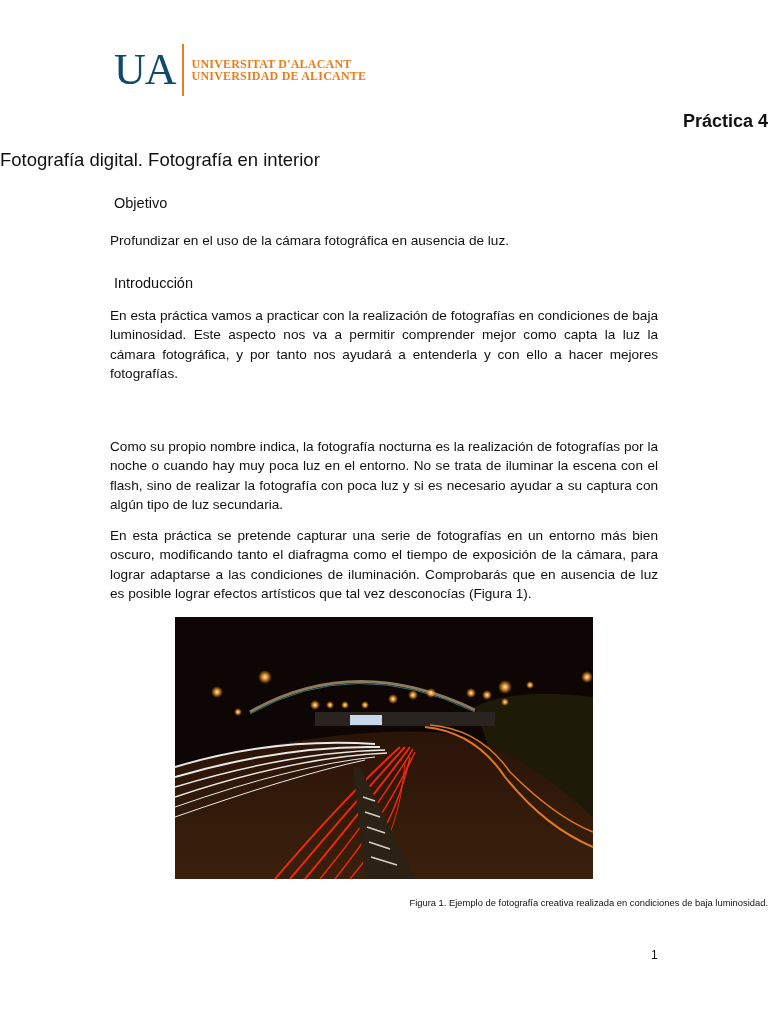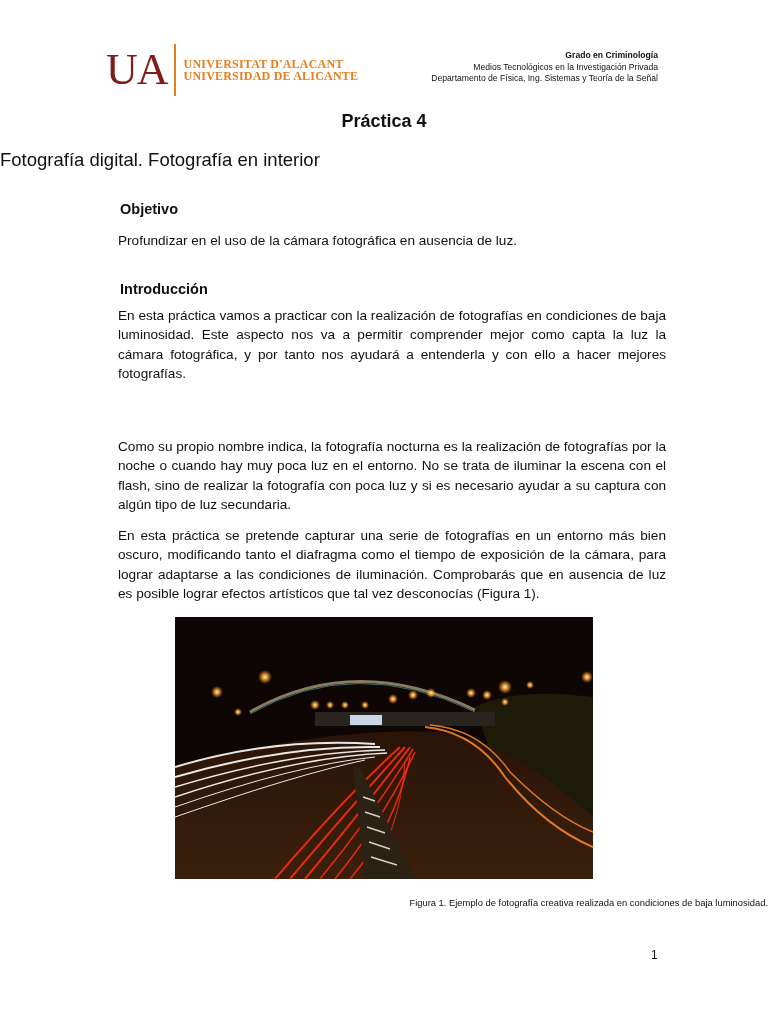--- a/index.html
+++ b/index.html
@@ -2,38 +2,38 @@
 <html><head>
 <meta charset="utf-8">
 <style>
   html, body { margin: 0; padding: 0; background: #ffffff; }
   body { width: 768px; height: 1024px; position: relative; overflow: hidden;
          font-family: "Liberation Sans", "DejaVu Sans", sans-serif; color: #111; }
   .page { position: absolute; inset: 0; }
 
   
   .logo { position: absolute; left: 106px; top: 44px; height: 52px; display: flex; align-items: center; }
-  .logo-ua { font-family: "Liberation Serif", "DejaVu Serif", serif; font-size: 44px; color: #7f1d1d;
-             letter-spacing: -1px; line-height: 1; }
+  .logo-ua { font-family: "Liberation Serif", "DejaVu Serif", serif; font-size: 44px; color: #0c4a6e;
+             letter-spacing: -1px; line-height: 1; margin-left: 8px; }
   .logo-bar { width: 2px; height: 52px; background: #e87d1e; margin: 0 8px 0 6px; }
   .logo-text { font-family: "Liberation Serif", "DejaVu Serif", serif; font-weight: bold;
                font-size: 12px; color: #e87d1e; line-height: 12px; letter-spacing: 0.2px; }
 
   
   .header-right { position: absolute; right: 110px; top: 50px; text-align: right;
                   font-size: 8.6px; line-height: 11.5px; color: #111; }
   .header-right .bold { font-weight: bold; }
 
-  .title { position: absolute; left: 0; right: 0; top: 111px; text-align: center;
+  .title { position: absolute; left: 0; right: 0; top: 111px; text-align: right;
            font-weight: bold; font-size: 18px; }
   .subtitle { position: absolute; left: 0; right: 0; top: 149px; text-align: left;
               font-size: 18.5px; }
 
-  h2 { position: absolute; left: 110px; margin: 10px; font-size: 14.5px; font-weight: bold; }
-  .para { position: absolute; left: 118px; width: 548px; margin: 0; font-size: 13.6px;
+  h2 { position: absolute; left: 110px; margin: 4px; font-size: 14.5px; font-weight: normal; }
+  .para { position: absolute; left: 110px; width: 548px; margin: 0; font-size: 13.6px;
           line-height: 19.3px; text-align: justify; }
 
   .figure { position: absolute; left: 175px; top: 617px; width: 418px; height: 262px;
             background: #120804; overflow: hidden; }
   .figure svg { display: block; }
 
   .caption { position: absolute; left: 0; right: 0; top: 897px; text-align: right; font-size: 9.4px; }
   .page-num { position: absolute; left: 651px; top: 948px; font-size: 12px; }
 </style>
 </head>
@@ -43,25 +43,20 @@
 
   <div class="logo">
     <span class="logo-ua">UA</span>
     <span class="logo-bar"></span>
     <div class="logo-text">
       <div>UNIVERSITAT D'ALACANT</div>
       <div>UNIVERSIDAD DE ALICANTE</div>
     </div>
   </div>
 
-  <div class="header-right">
-    <div class="bold">Grado en Criminología</div>
-    <div>Medios Tecnológicos en la Investigación Privada</div>
-    <div>Departamento de Física, Ing. Sistemas y Teoría de la Señal</div>
-  </div>
 
   <div class="title">Práctica 4</div>
   <div class="subtitle">Fotografía digital. Fotografía en interior</div>
 
   <h2 style="top:191px">Objetivo</h2>
   <p class="para" style="top:231px">Profundizar en el uso de la cámara fotográfica en ausencia de luz.</p>
 
   <h2 style="top:271px">Introducción</h2>
   <p class="para" style="top:306px">En esta práctica vamos a practicar con la realización de fotografías en condiciones de baja luminosidad. Este aspecto nos va a permitir comprender mejor como capta la luz la cámara fotográfica, y por tanto nos ayudará a entenderla y con ello a hacer mejores fotografías.</p>
 

